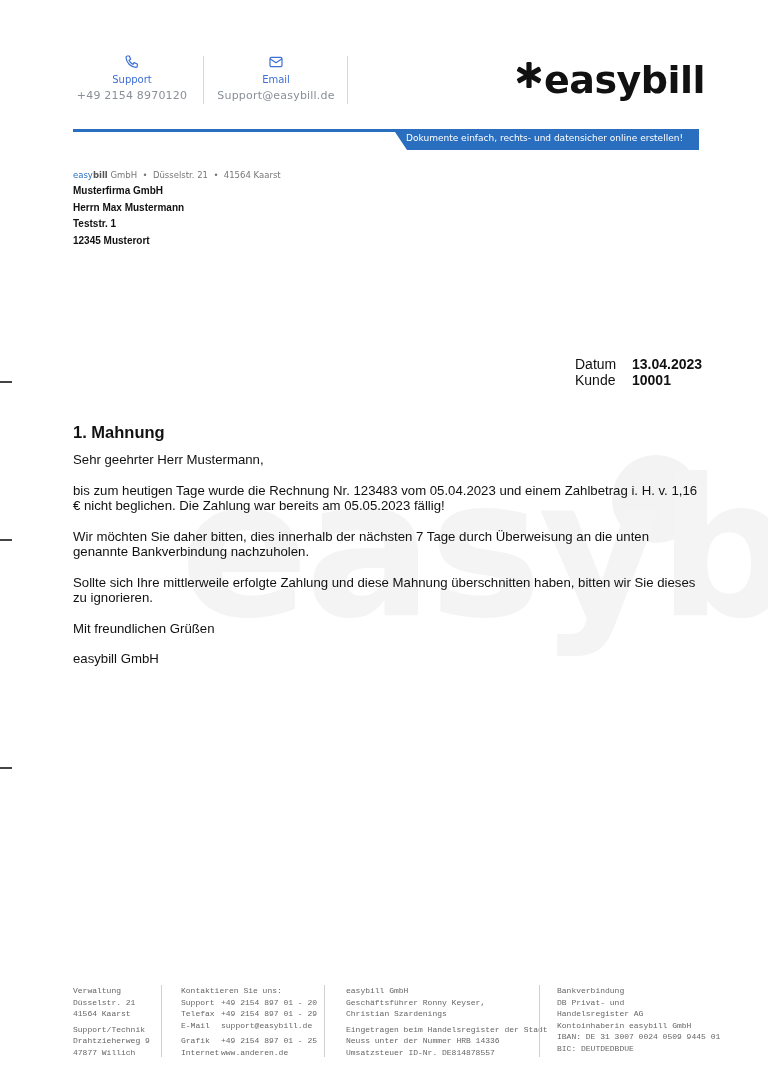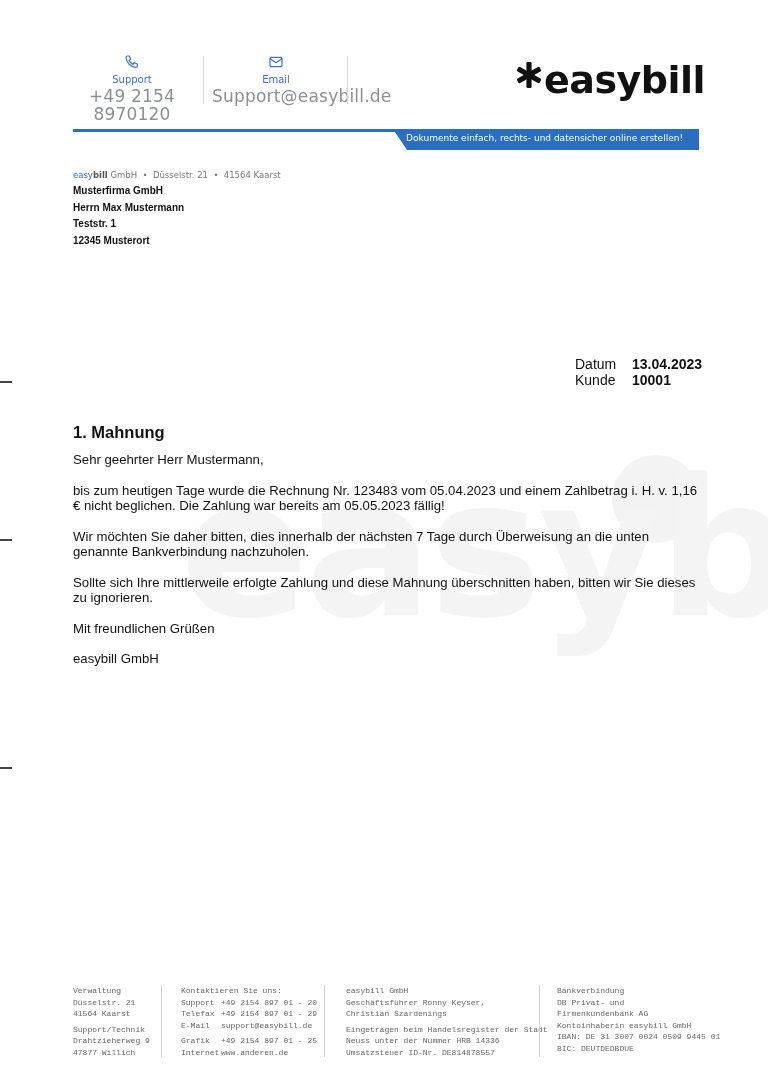--- a/index.html
+++ b/index.html
@@ -3,21 +3,21 @@
 <meta charset="utf-8">
 <style>
   * { box-sizing: border-box; margin: 0; padding: 0; }
   html, body { width: 768px; height: 1082px; background: #ffffff; overflow: hidden; }
   body { position: relative; font-family: "Liberation Sans", sans-serif; color: #111; }
 
   
   .contact { position: absolute; top: 54px; text-align: center; font-family: "DejaVu Sans", sans-serif; }
   .contact .ico { display: block; height: 16px; margin: 0 auto 3px; }
   .contact .label { font-size: 10px; color: #3d6fd6; font-weight: normal; line-height: 14px; }
-  .contact .value { font-size: 17px; color: #8a8f98; line-height: 18px; letter-spacing: 0.2px; }
+  .contact .value { font-size: 11px; color: #8a8f98; line-height: 18px; letter-spacing: 0.2px; }
   .vsep { position: absolute; width: 1px; background: #d6d8dc; }
 
   
   .logo { position: absolute; left: 516px; top: 56px; height: 48px; display: flex; align-items: center; }
   .logo .word { font-family: "DejaVu Sans", sans-serif; font-size: 38px; font-weight: bold; color: #111; letter-spacing: -0.5px; line-height: 1; }
 
   
   .band-line { position: absolute; left: 73px; top: 129px; width: 626px; height: 3px; background: #2a6fbf; }
   .band-tab { position: absolute; left: 393px; top: 129px; width: 306px; height: 21px; background: #2a6fbf;
               clip-path: polygon(0 0, 100% 0, 100% 100%, 14px 100%); }
@@ -186,17 +186,17 @@
   <div class="gap"></div>
   <div>Eingetragen beim Handelsregister der Stadt</div>
   <div>Neuss unter der Nummer  HRB 14336</div>
   <div>Umsatzsteuer ID-Nr. DE814878557</div>
 </div>
 <div class="fsep" style="left:539px;"></div>
 
 <div class="footer" style="left:557px;">
   <div>Bankverbindung</div>
   <div>DB Privat- und</div>
-  <div>Firmenkundenbank AG</div>
+  <div>Handelsregister AG</div>
   <div>Kontoinhaberin easybill GmbH</div>
   <div>IBAN: DE 31 3007 0024 0509 9445 01</div>
   <div>BIC: DEUTDEDBDUE</div>
 </div>
 
 </body></html>

